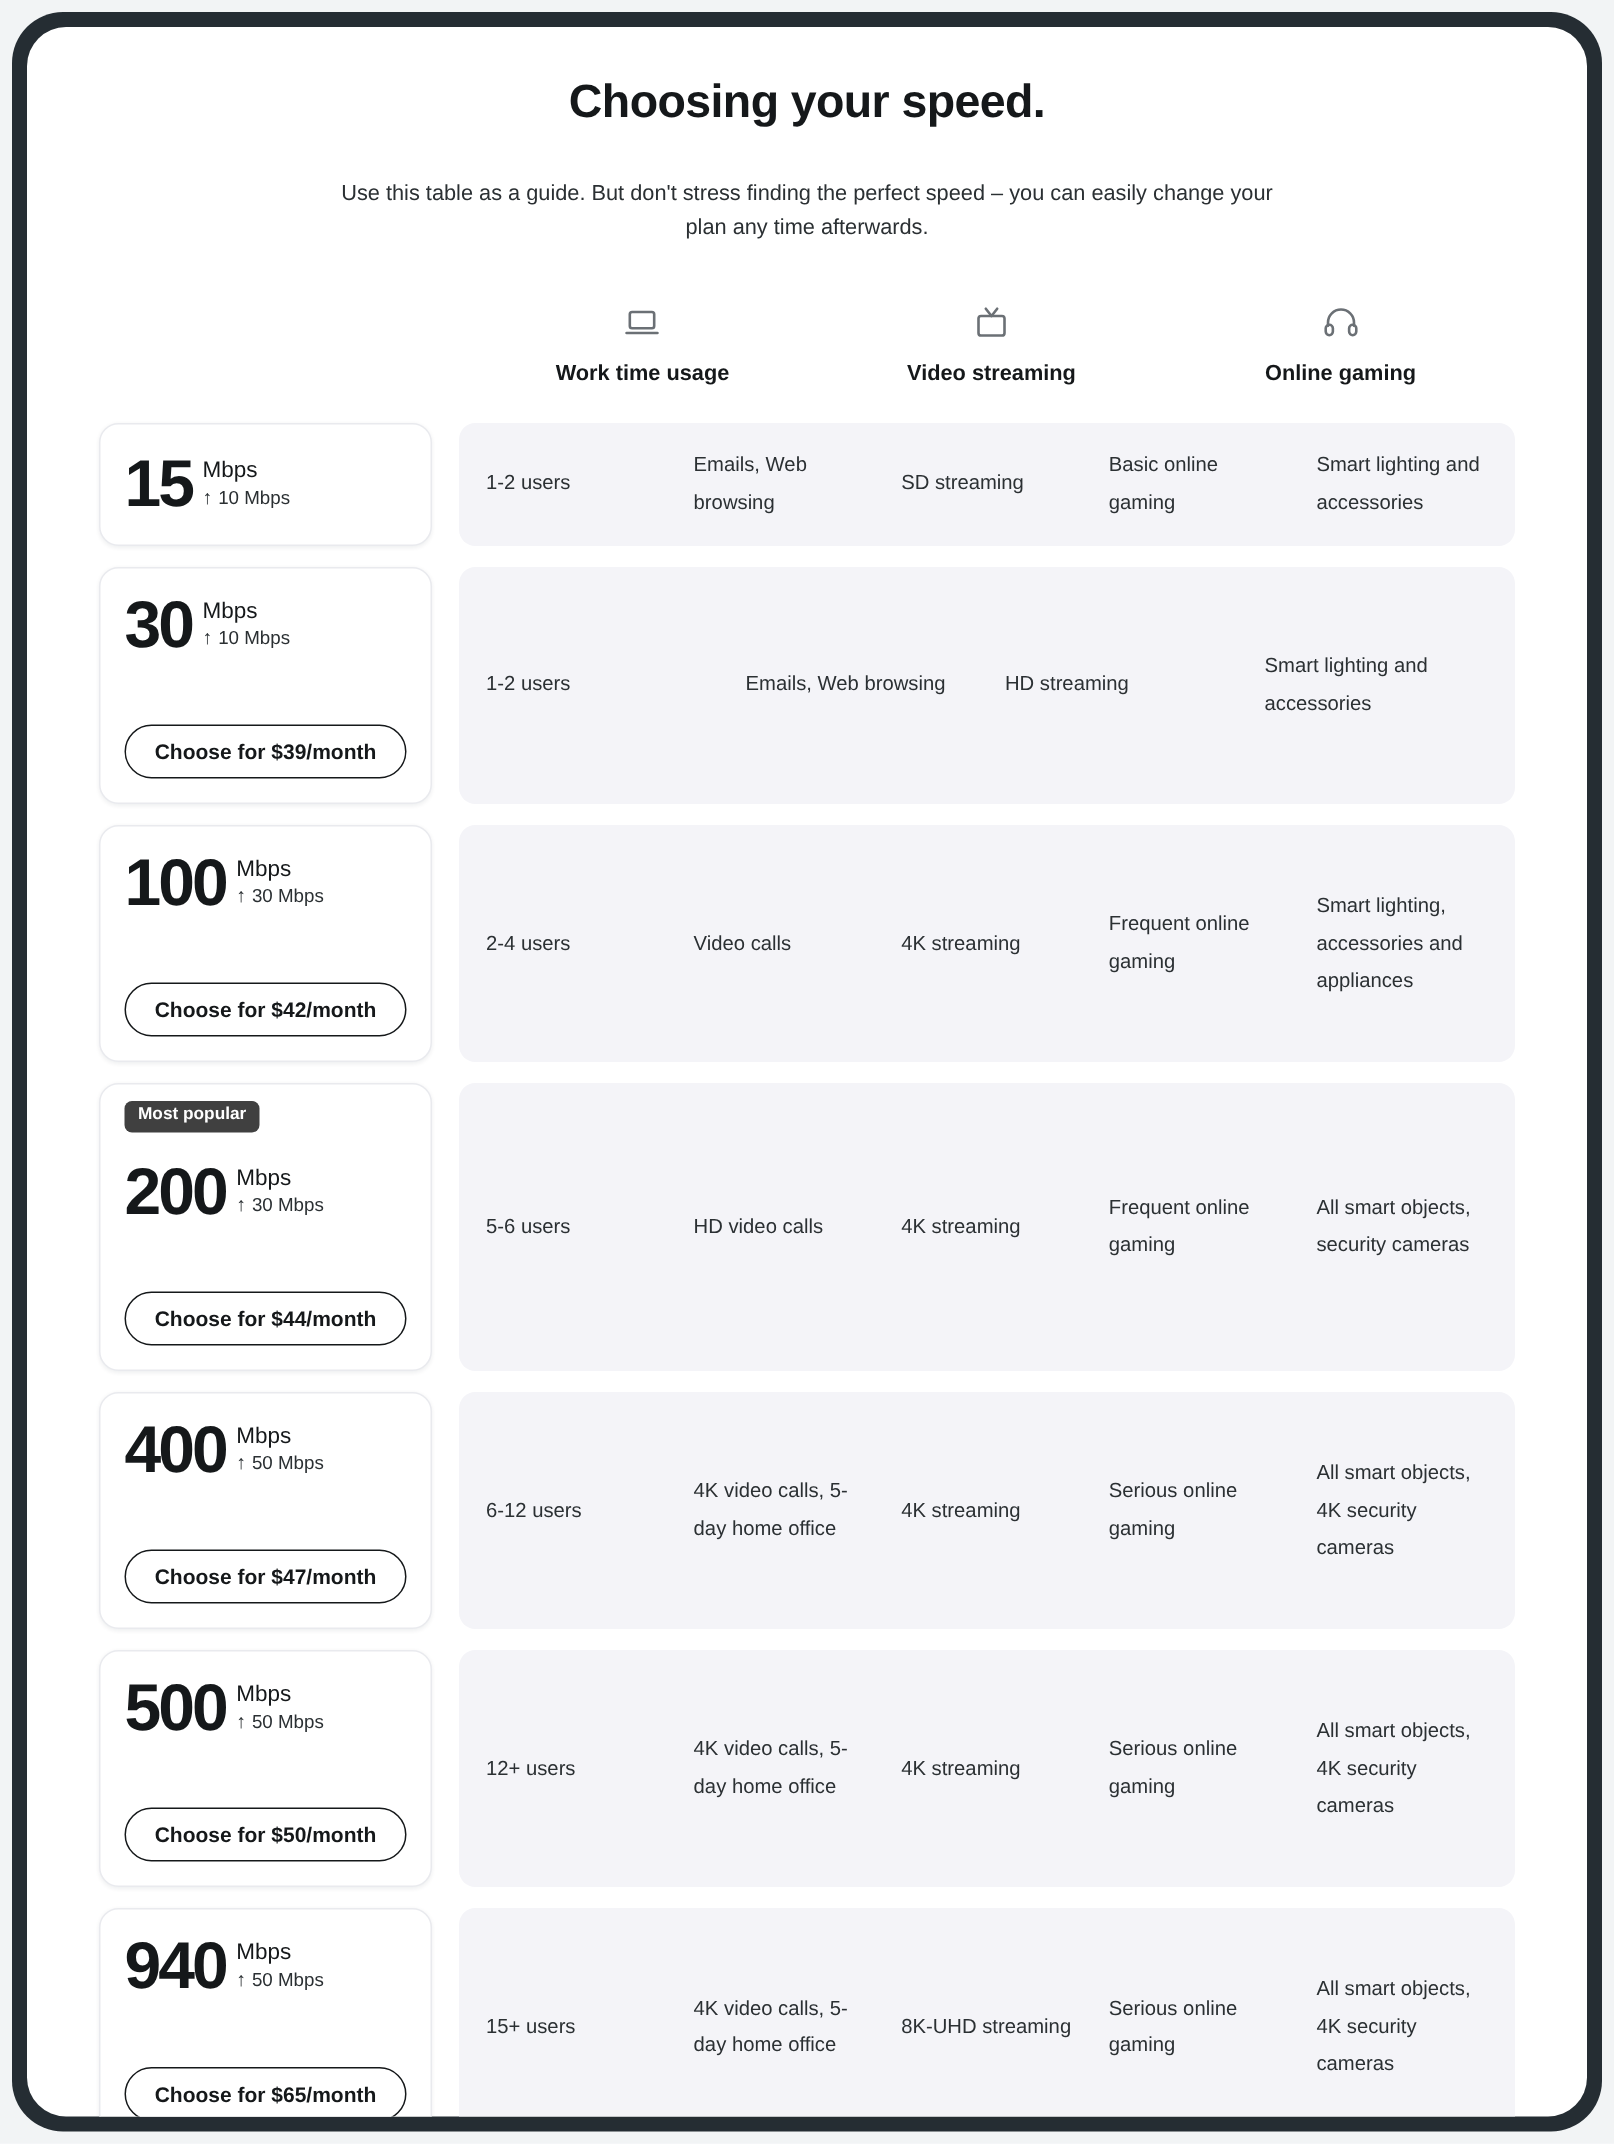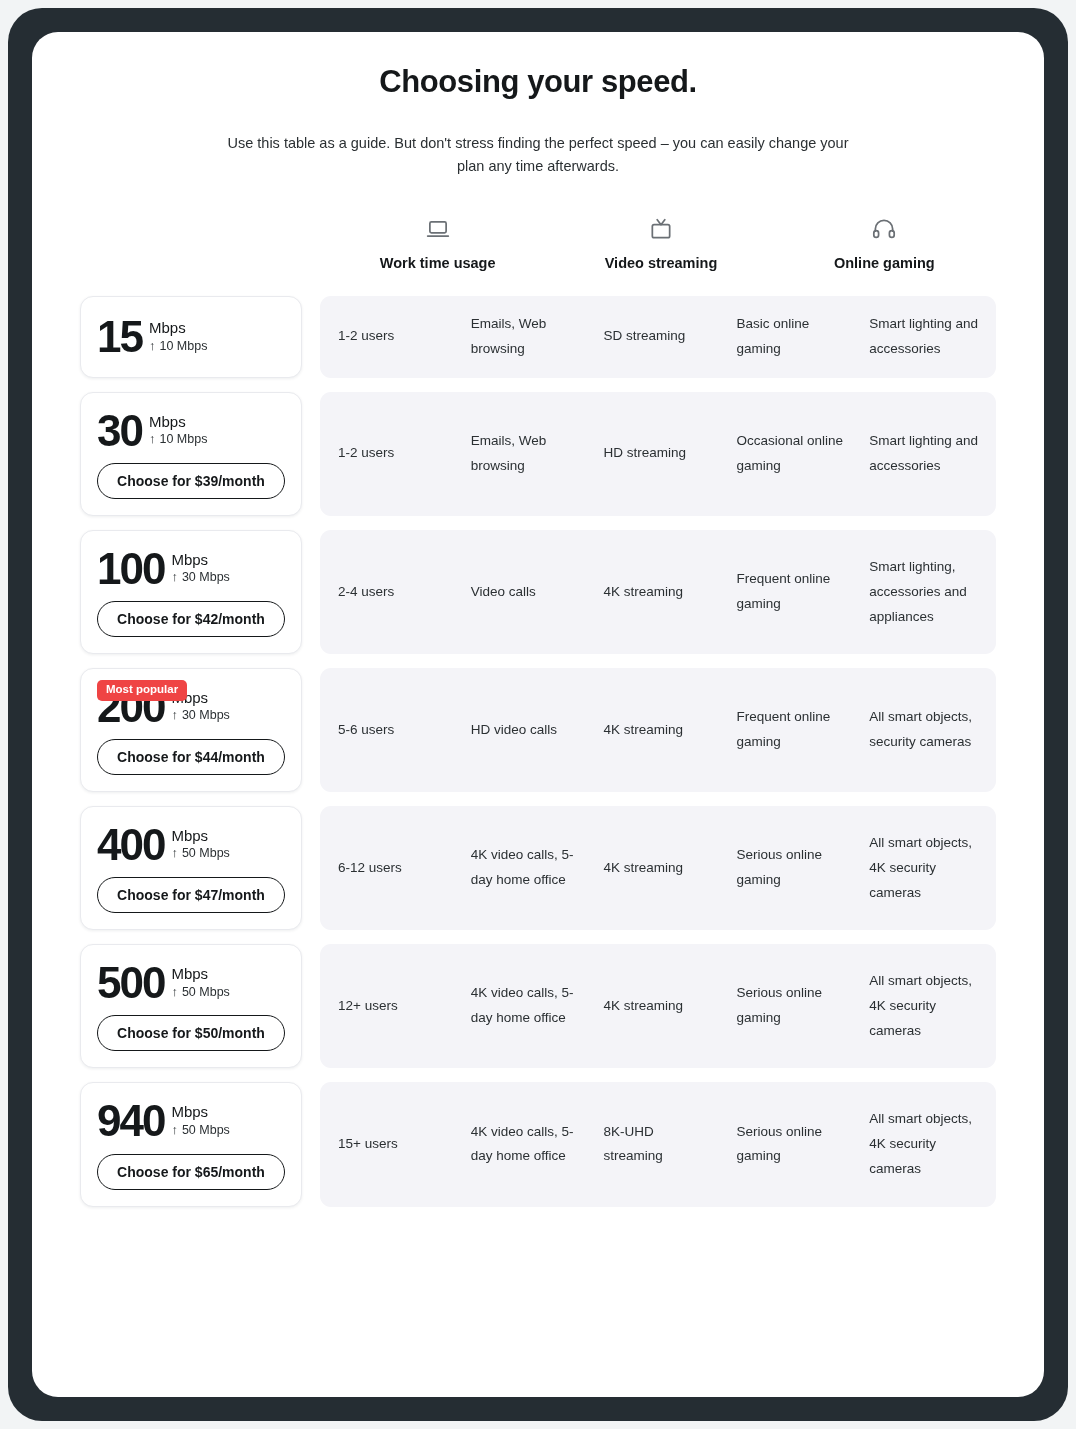--- a/index.html
+++ b/index.html
@@ -12,21 +12,21 @@
     -webkit-font-smoothing: antialiased;
   }
 
   
   .frame {
     position: absolute;
     left: 8px; top: 8px;
     width: 1060px; height: 1413px;
     background: #252d33;
     border-radius: 34px;
-    padding: 24px;
+    padding: 10px;
   }
   .page {
     width: 100%;
     height: 100%;
     background: #ffffff;
     border-radius: 26px;
     overflow: hidden;
     position: relative;
   }
 
@@ -91,25 +91,26 @@
     width: 222px;
     flex: 0 0 222px;
     background: #ffffff;
     border: 1px solid #e9eaee;
     border-radius: 13px;
     box-shadow: 0 1px 3px rgba(20,25,40,0.07);
     padding: 14px 16px 16px;
     display: flex;
     flex-direction: column;
     justify-content: center;
+    gap: 34px;
   }
   .badge-wrap { height: 0; }
   .badge {
     display: inline-block;
-    background: #ef4444;
+    background: #404040;
     color: #ffffff;
     font-size: 11.5px;
     font-weight: 700;
     border-radius: 5px;
     padding: 4px 9px 5px;
     line-height: 1;
     position: relative;
     top: -4px;
   }
   .speed-line {
@@ -239,21 +240,20 @@
           <span class="speed-unit">Mbps</span>
           <span class="speed-up"><span class="arrow">↑</span><span>10 Mbps</span></span>
         </span>
       </div>
       <button class="choose-btn">Choose for $39/month</button>
     </div>
     <div class="feature-panel">
       <div class="cell">1-2 users</div>
             <div class="cell">Emails, Web browsing</div>
             <div class="cell">HD streaming</div>
-            <div class="cell">Occasional online gaming</div>
             <div class="cell">Smart lighting and accessories</div>
     </div>
   </div>
   <div class="row">
     <div class="speed-card">
 
       <div class="speed-line">
         <span class="speed-num">100</span>
         <span class="speed-meta">
           <span class="speed-unit">Mbps</span>

